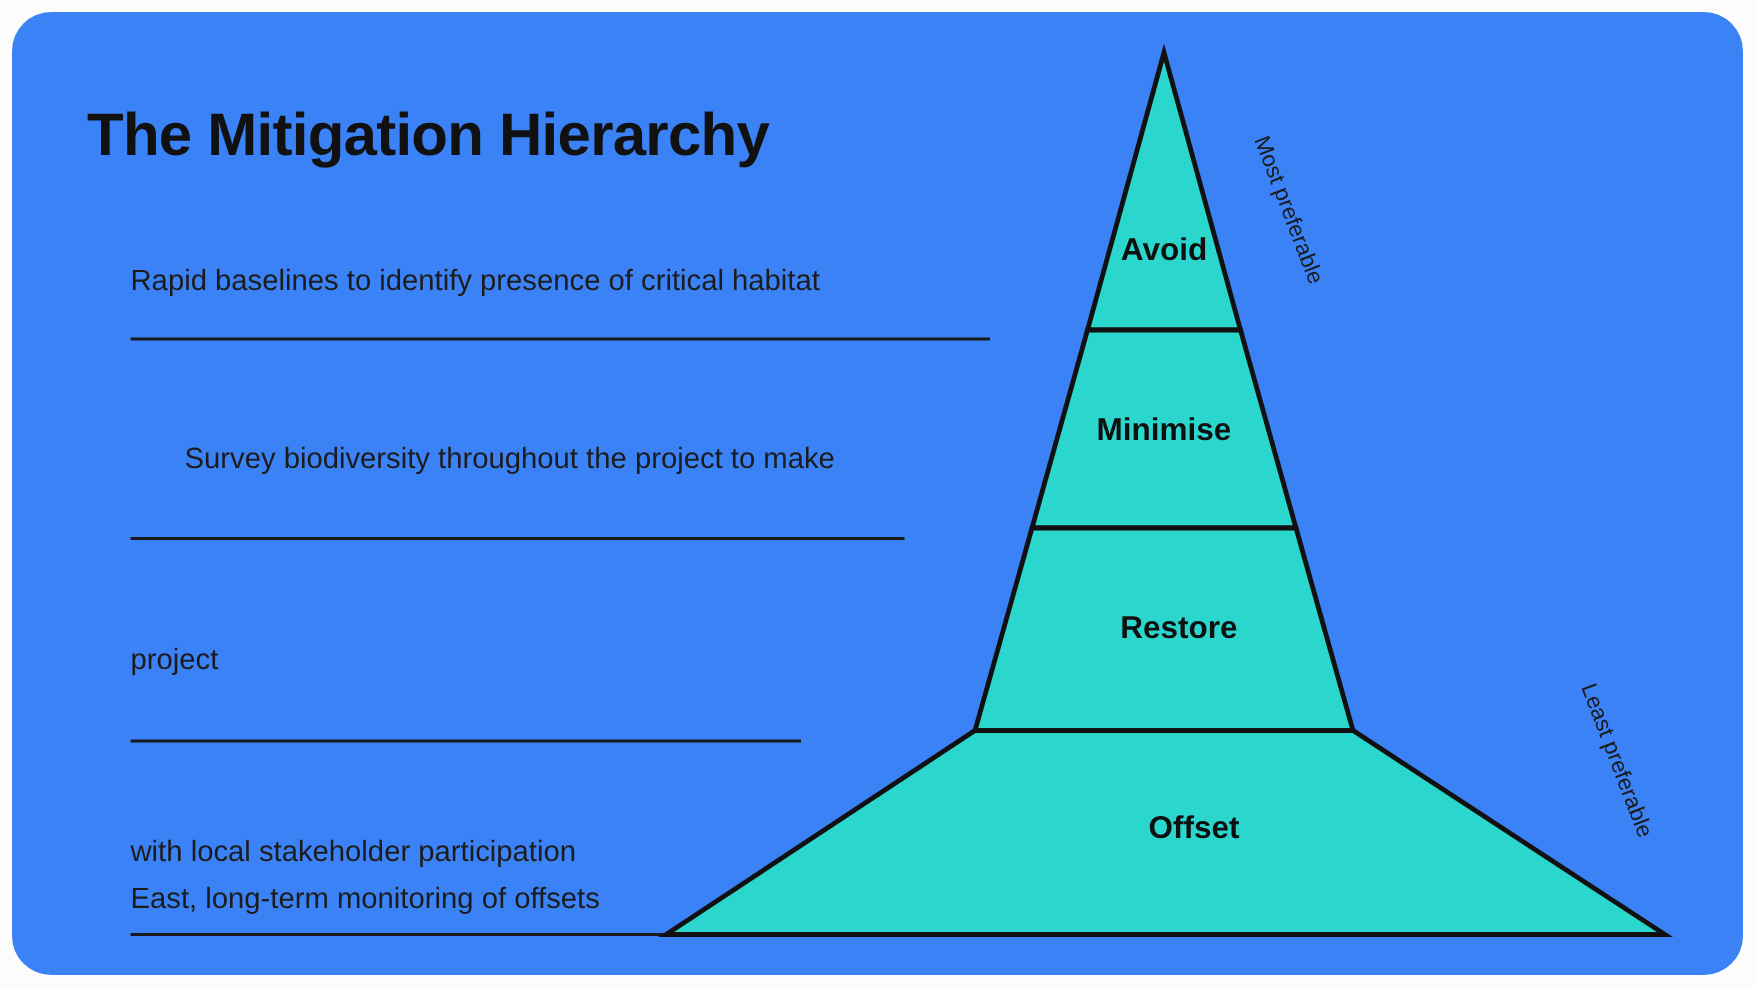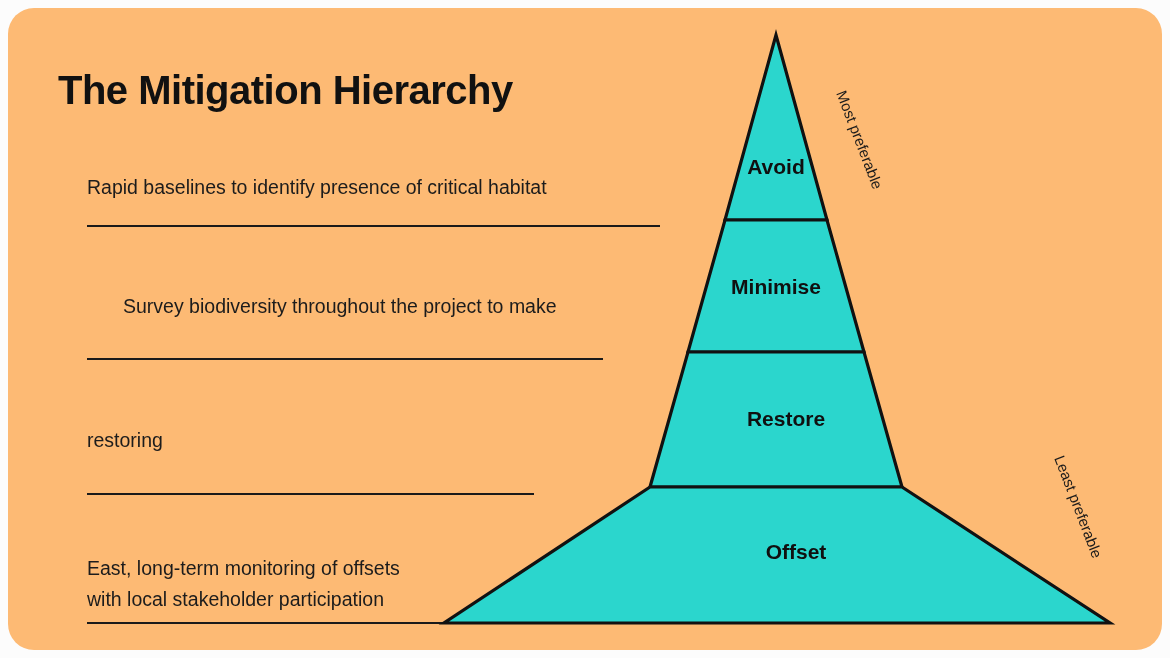--- a/index.html
+++ b/index.html
@@ -15,21 +15,21 @@
     font-family: "Liberation Sans", sans-serif;
     -webkit-font-smoothing: antialiased;
   }
 
   #infographic-card {
     position: absolute;
     left: 8px;
     top: 8px;
     width: 1154px;
     height: 642px;
-    background: #fdba74;
+    background: #3b82f6;
     border-radius: 26px;
     overflow: hidden;
   }
 
   
   #page-title {
     position: absolute;
     left: 50px;
     top: 60px;
     font-size: 40px;
@@ -108,29 +108,29 @@
 
   <div class="desc-block" style="top: 283px; margin-left: 36px;">
     <div class="desc-text">
       <span class="desc-line">Survey biodiversity throughout the project to make</span>
     </div>
   </div>
   <div class="desc-rule" style="top: 350px; width: 516px;"></div>
 
   <div class="desc-block" style="top: 417px;">
     <div class="desc-text">
-      <span class="desc-line">restoring</span>
+      <span class="desc-line">project</span>
     </div>
   </div>
   <div class="desc-rule" style="top: 485px; width: 447px;"></div>
 
   <div class="desc-block" style="top: 545px;">
     <div class="desc-text">
+      <span class="desc-line">with local stakeholder participation</span>
       <span class="desc-line">East, long-term monitoring of offsets</span>
-      <span class="desc-line">with local stakeholder participation</span>
     </div>
   </div>
   <div class="desc-rule" style="top: 614px; width: 370px;"></div>
 
   <svg id="pyramid-svg" viewBox="0 0 1154 642">
 
     <polygon class="tier-shape" fill="#2bd6cd" points="768,27 717,212 819,212"></polygon>
 
     <polygon class="tier-shape" fill="#2bd6cd" points="717,212 819,212 856,344 680,344"></polygon>
 

